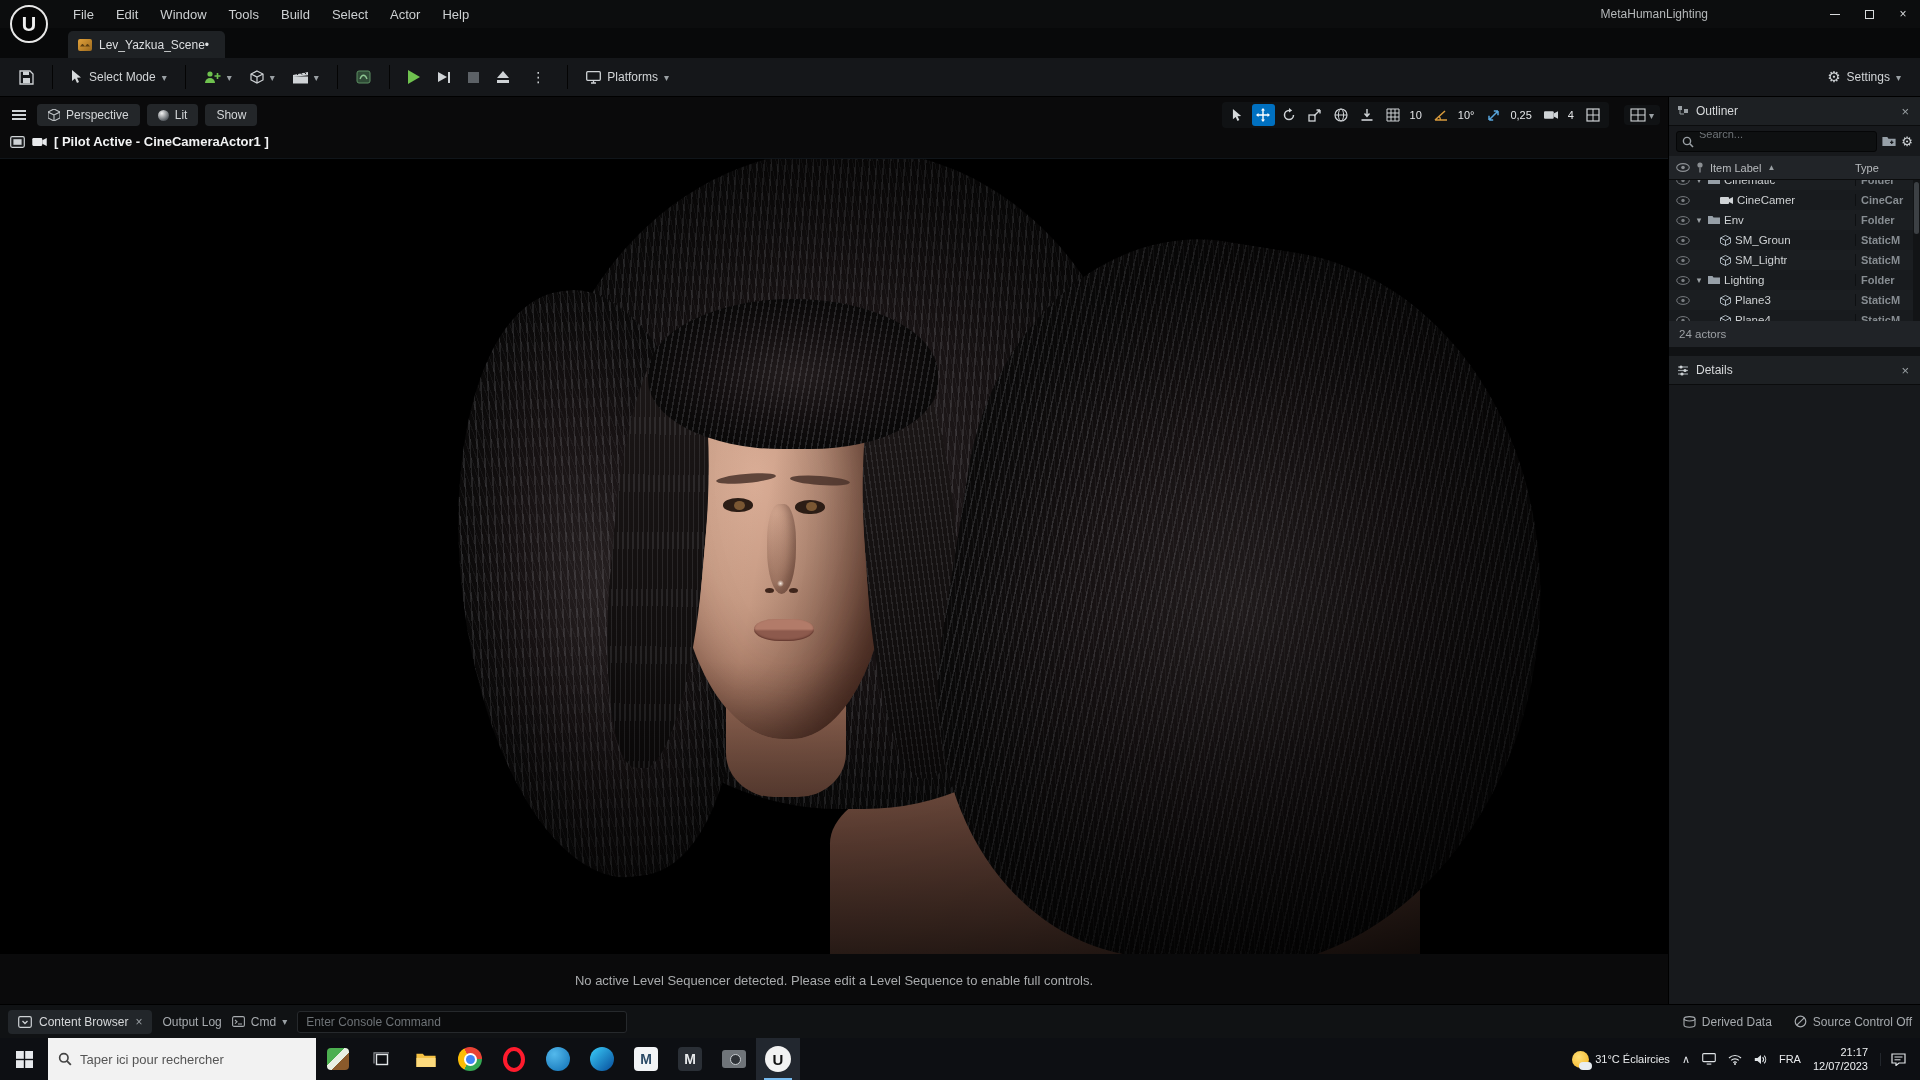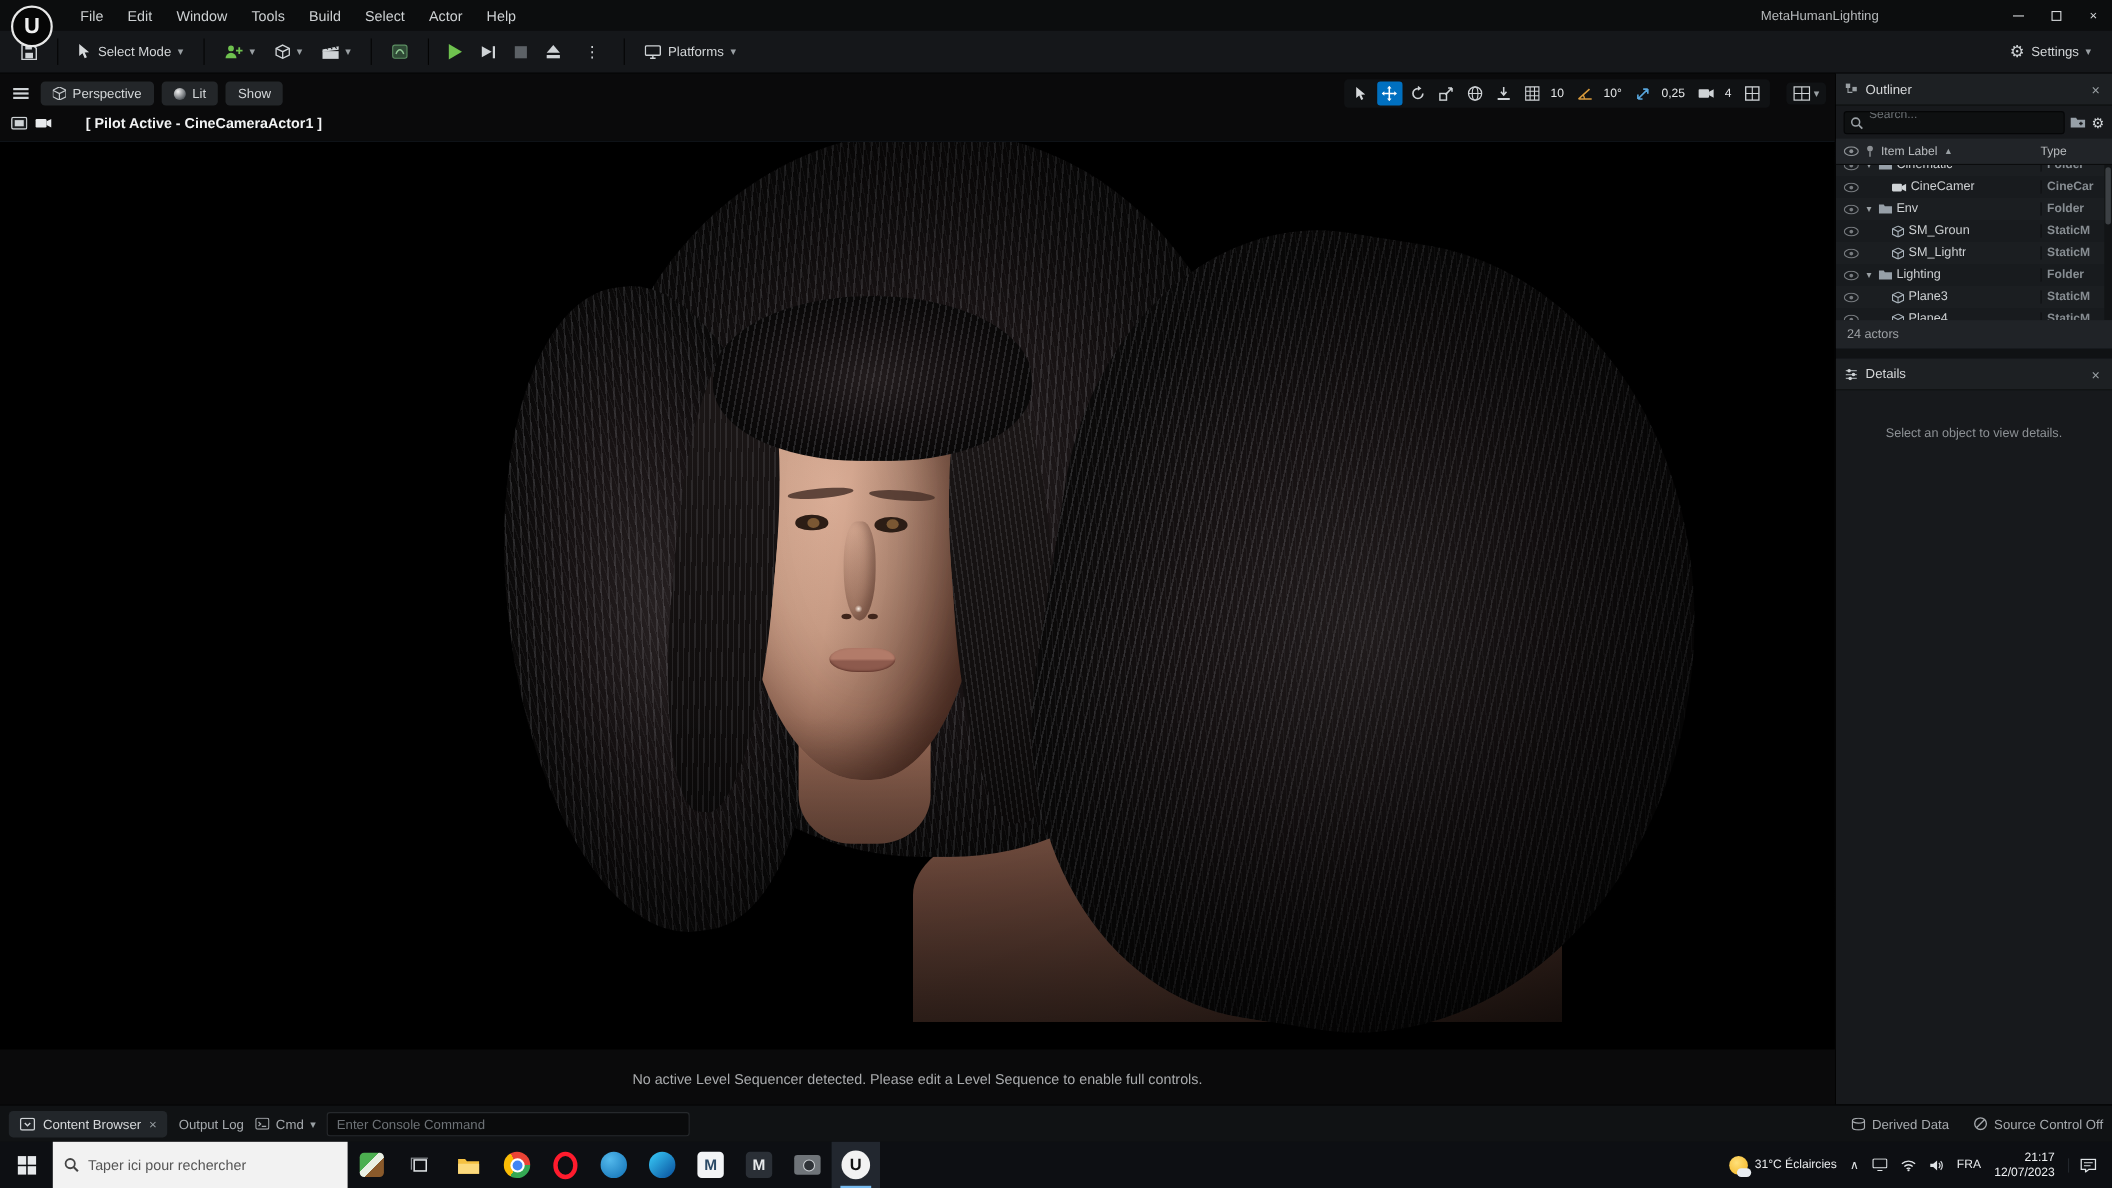--- a/index.html
+++ b/index.html
@@ -48,21 +48,21 @@
   .vp-btn { background:rgba(38,41,45,0.92); border-radius:4px; padding:4px 11px; font-size:12px; color:#d3d6d8; display:flex; align-items:center; gap:6px; }
   .hamburger { display:flex; flex-direction:column; gap:2.5px; padding:5px 4px; }
   .hamburger i { display:block; width:14px; height:1.8px; background:#cfd3d6; }
   .lit-sphere { width:11px; height:11px; border-radius:50%; background:radial-gradient(circle at 35% 30%, #f2f2f2, #5a5f64 70%, #2c2f33); }
   .vp-tools { margin-left:auto; display:flex; align-items:center; gap:3px; background:rgba(18,20,22,0.85); border-radius:4px; padding:2px 4px; }
   .vp-tool { width:23px; height:22px; display:flex; align-items:center; justify-content:center; border-radius:3px; }
   .vp-tool.selected { background:#0070c0; }
   .vp-val { color:#e3e5e7; font-size:11px; padding:0 5px 0 2px; }
   .vp-layout { display:flex; align-items:center; gap:3px; margin-left:8px; background:rgba(18,20,22,0.85); border-radius:4px; padding:3px 6px; }
   .pilot-row { position:absolute; top:37px; left:10px; display:flex; align-items:center; gap:7px; z-index:20; }
-  .pilot-label { color:#f2f3f4; font-size:13px; font-weight:bold;margin-left:24px; }
+  .pilot-label { color:#f2f3f4; font-size:13px; font-weight:bold; }
   .render-area { position:absolute; left:0; right:0; top:61px; bottom:50px; background:#000; overflow:hidden; border-top:1px solid #10151a; }
   .vp-message { position:absolute; bottom:16px; left:0; right:0; text-align:center; color:#a9abad; font-size:13px; z-index:20; }
 
   
   .por { position:absolute; }
   .chest { left:830px; top:590px; width:590px; height:210px; z-index:1; border-radius:45% 40% 0 0;
     background:linear-gradient(180deg,#9a6b57 0%, #7c5243 45%, #54382e 100%); }
   .neck { left:726px; top:528px; width:120px; height:110px; z-index:3; border-radius:0 0 40% 40%;
     background:linear-gradient(180deg,#9a6c58,#6e4a3c); }
   .hair-base { border-radius:50% 48% 46% 50%; z-index:2;
@@ -200,20 +200,26 @@
         </div>
       <div class="win-btn">
           <span class="win-max-glyph"></span>
         </div>
       <div class="win-btn">
           <span>×</span>
         </div>
     </div>
   </div>
 
+  <div class="tabbar">
+    <div class="level-tab">
+      <span class="level-asset-icon"></span>
+      <span>Lev_Yazkua_Scene•</span>
+    </div>
+  </div>
 
   <div class="toolbar">
     <div class="tb-btn">
       <svg width="15" height="15" viewBox="0 0 15 15">
           <path d="M1 1 h10 l3 3 v10 h-13 z" fill="none" stroke="#cfd3d6" stroke-width="1.3"></path>
           <rect x="4" y="8" width="7" height="5" fill="#cfd3d6"></rect>
           <rect x="4" y="1.5" width="6" height="3.5" fill="#cfd3d6"></rect>
         </svg>
     </div>
     <div class="tb-sep"></div>
@@ -598,23 +604,20 @@
             <line x1="1" y1="3" x2="11" y2="3" stroke="#9aa0a4" stroke-width="1.2"></line>
             <line x1="1" y1="6.5" x2="11" y2="6.5" stroke="#9aa0a4" stroke-width="1.2"></line>
             <line x1="1" y1="10" x2="11" y2="10" stroke="#9aa0a4" stroke-width="1.2"></line>
             <circle cx="4" cy="3" r="1.6" fill="#cfd3d6"></circle>
             <circle cx="8" cy="6.5" r="1.6" fill="#cfd3d6"></circle>
             <circle cx="5" cy="10" r="1.6" fill="#cfd3d6"></circle>
           </svg>
         <span>Details</span>
         <span class="panel-close">×</span>
       </div>
-      <div class="details-body">
-        <span>Select an object to view details.</span>
-      </div>
     </div>
   </div>
 
   <div class="statusbar">
     <div class="sb-tab active">
       <svg width="14" height="12" viewBox="0 0 14 12">
           <rect x="0.7" y="0.7" width="12.6" height="10.6" rx="1.5" fill="none" stroke="#cfd3d6" stroke-width="1.2"></rect>
           <path d="M4.5 5 L7 7.5 L9.5 5" stroke="#cfd3d6" stroke-width="1.3" fill="none"></path>
         </svg>
       <span>Content Browser</span>

